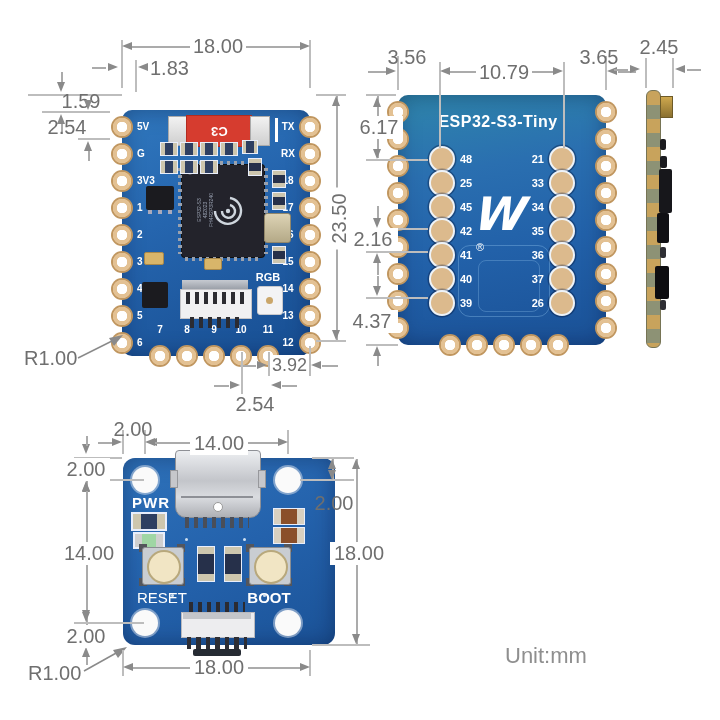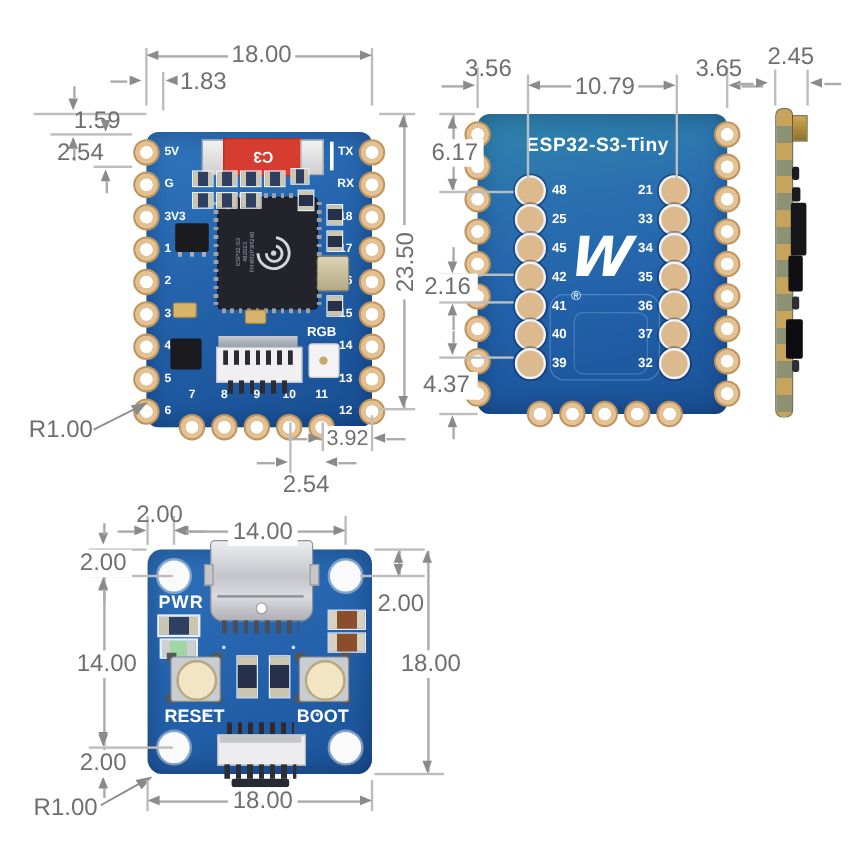--- a/index.html
+++ b/index.html
@@ -303,21 +303,21 @@
         </div>
       <div class="hrow">
           <span class="hlab">36</span>
           <div class="bhole"></div>
         </div>
       <div class="hrow">
           <span class="hlab">37</span>
           <div class="bhole"></div>
         </div>
       <div class="hrow">
-          <span class="hlab">32</span>
+          <span class="hlab">26</span>
           <div class="bhole"></div>
         </div>
     </div>
 
     <div style="position:absolute;left:78px;top:92px;width:58px;height:56px;color:#fff;">
       <span style="font:bold italic 46px 'DejaVu Sans',sans-serif;transform:skewX(-8deg);display:inline-block;">W</span><span style="font-size:11px;vertical-align:28px;">®</span>
     </div>
 
     <div style="position:absolute;left:60px;top:150px;width:90px;height:70px;border:1px solid rgba(150,200,240,.35);border-radius:12px;"></div>
     <div style="position:absolute;left:80px;top:165px;width:60px;height:50px;border:1px solid rgba(150,200,240,.3);border-radius:8px;"></div>
@@ -373,21 +373,21 @@
   <div class="blk" style="left:660px;top:300px;width:6px;height:10px;background:#2e2e34;"></div>
 
   <div class="lnv ext" style="left:645px;top:58px;height:30px;"></div>
   <div class="lnv ext" style="left:672px;top:58px;height:30px;"></div>
   <div class="lnh" style="left:614px;top:69px;width:14px;"></div>
   <div class="ar ar-r" style="left:630px;top:65px;"></div>
   <div class="ar ar-l" style="left:675px;top:65px;"></div>
   <div class="lnh" style="left:687px;top:69px;width:14px;"></div>
   <div class="dt" style="left:631px;top:36px;width:56px;">2.45</div>
 
-  <div class="pcb" style="left:123px;top:458px;width:187px;height:187px;border-radius:12px;background:linear-gradient(155deg,#2e72ba 0%,#2462ac 50%,#1b5398 100%);">
+  <div class="pcb" style="left:123px;top:458px;width:187px;height:187px;border-radius:12px;background:linear-gradient(155deg,#2e72ba 0%,#2462ac 50%,#1b5398 100%);padding-left:25px;">
 
     <div style="position:absolute;left:9px;top:9px;width:26px;height:26px;border-radius:50%;background:#fafafa;box-shadow:0 0 0 2px rgba(220,225,235,.5);"></div>
     <div style="position:absolute;left:152px;top:9px;width:26px;height:26px;border-radius:50%;background:#fafafa;box-shadow:0 0 0 2px rgba(220,225,235,.5);"></div>
     <div style="position:absolute;left:9px;top:152px;width:26px;height:26px;border-radius:50%;background:#fafafa;box-shadow:0 0 0 2px rgba(220,225,235,.5);"></div>
     <div style="position:absolute;left:152px;top:152px;width:26px;height:26px;border-radius:50%;background:#fafafa;box-shadow:0 0 0 2px rgba(220,225,235,.5);"></div>
 
     <div style="position:absolute;left:52px;top:-8px;width:84px;height:82px;">
       <div style="position:absolute;left:0;top:0;width:84px;height:66px;border-radius:4px 4px 11px 11px;border:1px solid #8e9096;
            background:linear-gradient(180deg,#eceef1 0%,#c3c5ca 45%,#dadce0 70%,#aeb0b5 100%);"></div>
       <div style="position:absolute;left:6px;top:46px;width:72px;height:2px;background:#8e9096;"></div>
@@ -405,21 +405,21 @@
     <div class="smd" style="left:150px;top:69px;width:30px;height:15px;background:linear-gradient(90deg,#d8d0c0 0 22%,#8a4f2a 22% 78%,#d8d0c0 78%);"></div>
 
     <div style="position:absolute;left:16px;top:86px;width:46px;height:42px;">
       <div style="position:absolute;left:0;top:0;width:8px;height:8px;background:#54565c;"></div>
       <div style="position:absolute;right:0;top:0;width:8px;height:8px;background:#54565c;"></div>
       <div style="position:absolute;left:0;bottom:0;width:8px;height:8px;background:#54565c;"></div>
       <div style="position:absolute;right:0;bottom:0;width:8px;height:8px;background:#54565c;"></div>
       <div style="position:absolute;left:3px;top:3px;width:40px;height:36px;background:#c9cdd2;border:1px solid #8a8d92;border-radius:3px;"></div>
       <div style="position:absolute;left:8px;top:6px;width:30px;height:30px;border-radius:50%;background:#f1e5c4;border:2px solid #b8a87c;"></div>
     </div>
-    <span style="position:absolute;left:6px;top:131px;width:66px;text-align:center;color:#fff;font-weight:bold;font-size:15px;">RESET</span>
+    <span style="position:absolute;left:6px;top:131px;width:66px;text-align:center;color:#fff;font-weight:normal;font-size:15px;">RESET</span>
 
     <div style="position:absolute;left:123px;top:86px;width:46px;height:42px;">
       <div style="position:absolute;left:0;top:0;width:8px;height:8px;background:#54565c;"></div>
       <div style="position:absolute;right:0;top:0;width:8px;height:8px;background:#54565c;"></div>
       <div style="position:absolute;left:0;bottom:0;width:8px;height:8px;background:#54565c;"></div>
       <div style="position:absolute;right:0;bottom:0;width:8px;height:8px;background:#54565c;"></div>
       <div style="position:absolute;left:3px;top:3px;width:40px;height:36px;background:#c9cdd2;border:1px solid #8a8d92;border-radius:3px;"></div>
       <div style="position:absolute;left:8px;top:6px;width:30px;height:30px;border-radius:50%;background:#f1e5c4;border:2px solid #b8a87c;"></div>
     </div>
     <span style="position:absolute;left:117px;top:131px;width:58px;text-align:center;color:#fff;font-weight:bold;font-size:15px;">BOOT</span>
@@ -494,13 +494,14 @@
     <polygon points="45,5 31,8 36,16" fill="#8a8a8a"></polygon>
   </svg>
 
   <div class="lnv ext" style="left:122px;top:650px;height:26px;"></div>
   <div class="lnv ext" style="left:309px;top:650px;height:26px;"></div>
   <div class="lnh" style="left:130px;top:667px;width:172px;"></div>
   <div class="ar ar-l" style="left:123px;top:663px;"></div>
   <div class="ar ar-r" style="left:300px;top:663px;"></div>
   <div class="dt bg" style="left:190px;top:656px;width:54px;">18.00</div>
 
+  <div class="note" style="left:505px;top:643px;font-size:22px;color:#8f8f8f;">Unit:mm</div>
 </div>
 
 </body></html>

